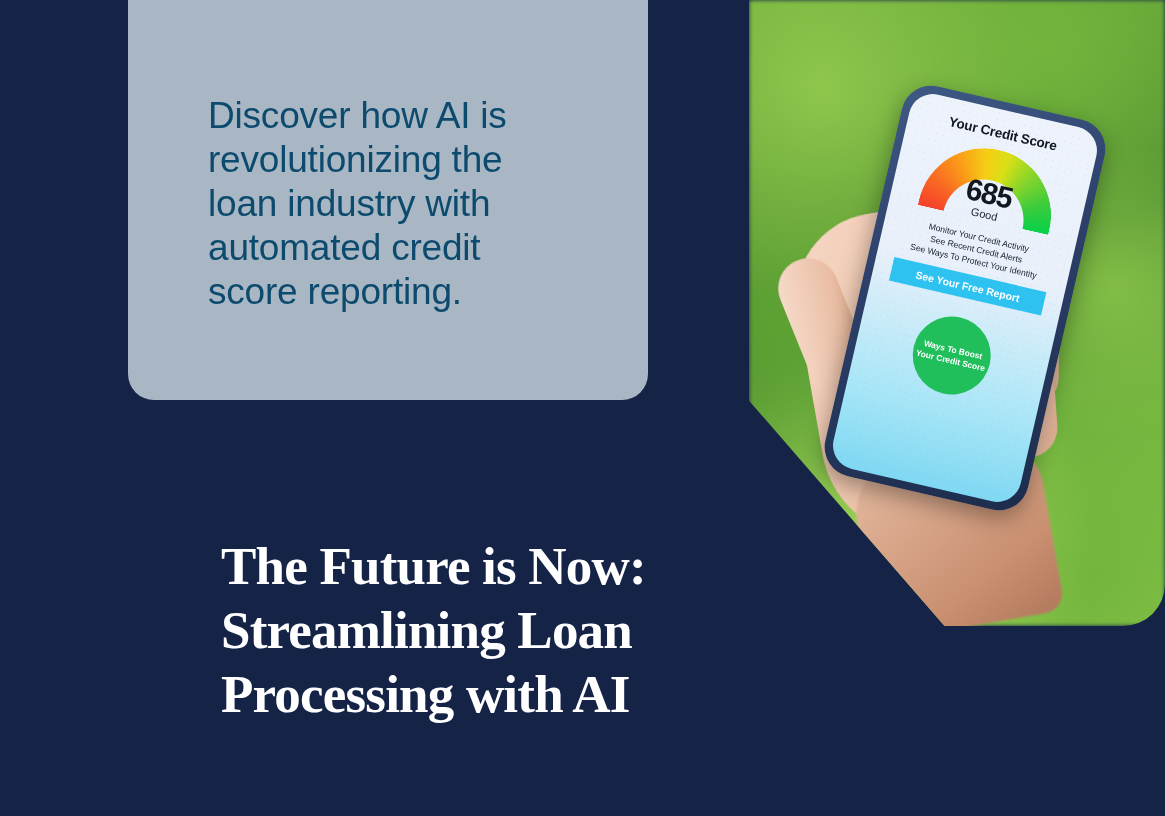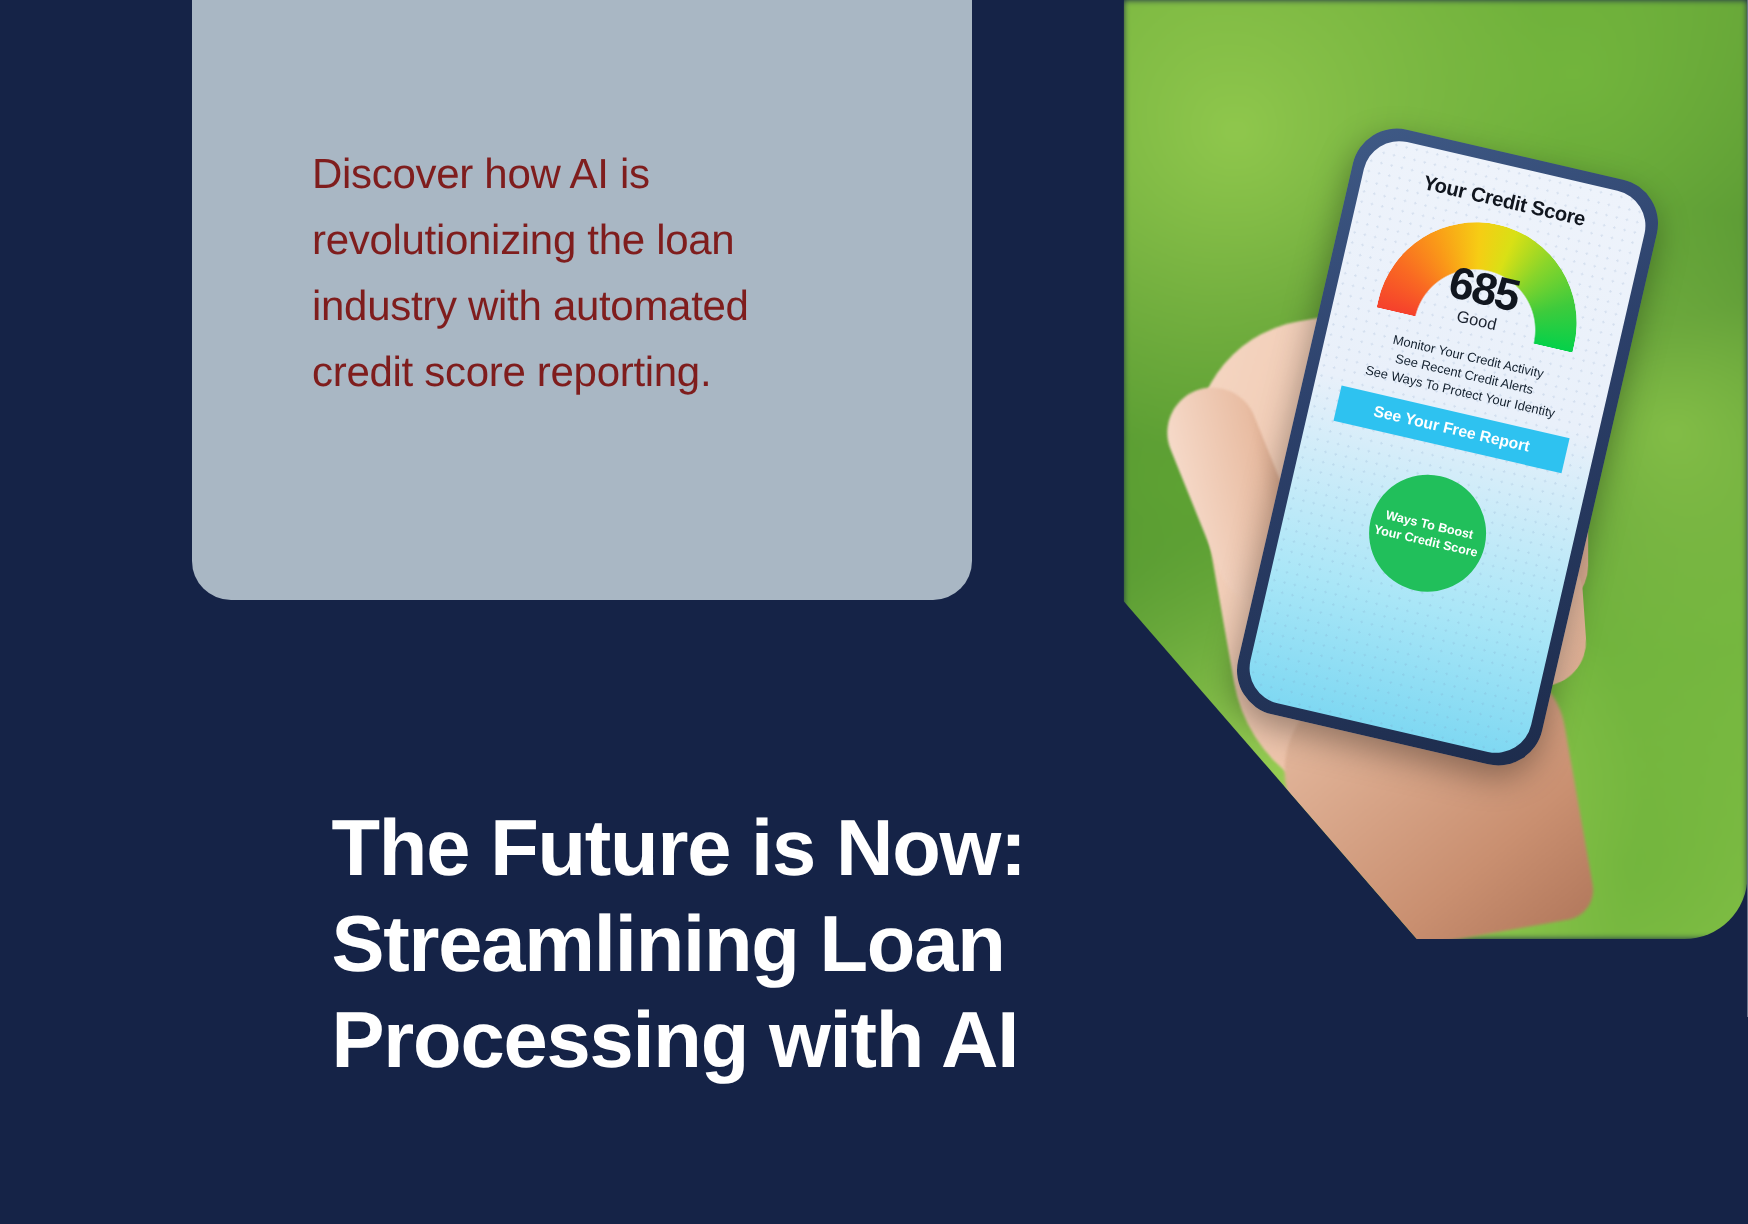--- a/index.html
+++ b/index.html
@@ -31,39 +31,40 @@
     background: #a9b7c4;
     border-radius: 26px;
     box-sizing: border-box;
   }
   .quote-text {
     position: absolute;
     left: 80px;
     top: 122px;
     width: 300px;
     margin: 0;
-    font-size: 28px;
+    font-size: 37px;
     line-height: 44px;
-    color: #7f1d1d;
+    color: #0c4a6e;
     font-weight: 400;
     letter-spacing: -0.2px;
   }
 
   
   .headline {
     position: absolute;
     left: 221px;
     top: 534px;
     width: 470px;
     margin: 0;
     font-size: 53px;
     line-height: 64px;
     font-weight: 700;
     color: #ffffff;
     letter-spacing: -0.8px;
+    font-family: Liberation Serif, serif;
   }
 
   
   .photo-panel {
     position: absolute;
     left: 749px;
     top: 0;
     width: 416px;
     height: 626px;
     border-bottom-right-radius: 42px;

